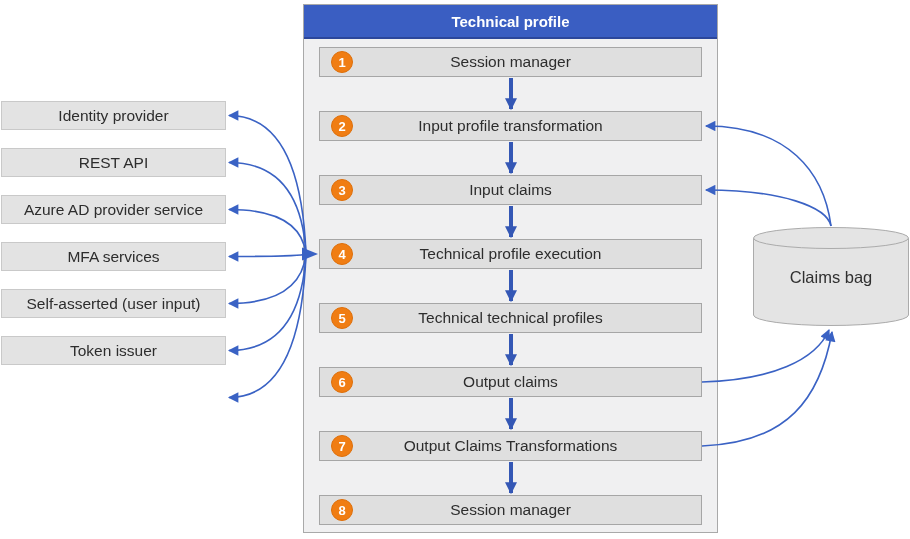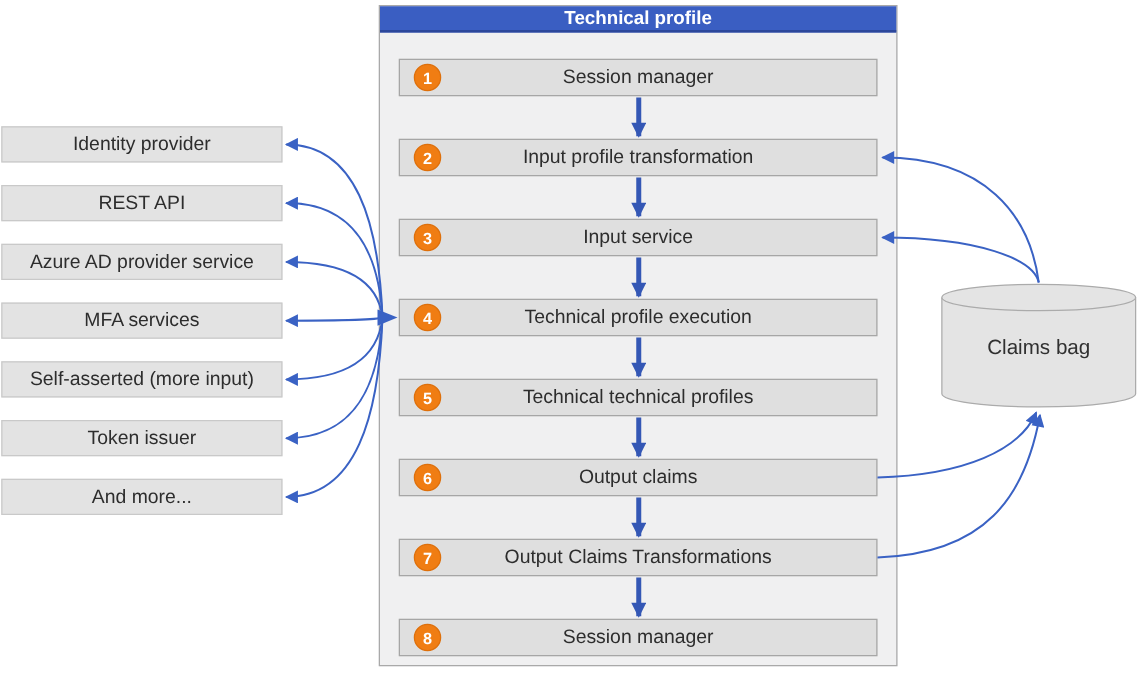--- a/index.html
+++ b/index.html
@@ -7,21 +7,21 @@
     position:relative;width:910px;height:539px;overflow:hidden;
     font-family:"Liberation Sans","DejaVu Sans",sans-serif;
     background:#ffffff;
   }
   
   .panel{
     position:absolute;left:303px;top:4px;width:415px;height:529px;
     background:#f0f0f1;border:1px solid #a9a9a9;box-sizing:border-box;
   }
   .panel-header{
-    position:absolute;left:0;top:0;width:100%;height:21px;
+    position:absolute;left:0;top:0;width:100%;height:34px;
     background:#3a5ec2;border-bottom:2px solid #2c479b;box-sizing:border-box;
     color:#ffffff;font-weight:bold;font-size:15px;
     display:flex;align-items:center;justify-content:center;
   }
   
   .step{
     position:absolute;left:319px;width:383px;height:30px;
     background:#dfdfdf;border:1px solid #a6a6a6;box-sizing:border-box;
     display:flex;align-items:center;justify-content:center;
   }
@@ -58,21 +58,21 @@
   <div class="step" style="top:47px">
     <span class="badge">1</span>
     <span class="step-label">Session manager</span>
   </div>
   <div class="step" style="top:111px">
     <span class="badge">2</span>
     <span class="step-label">Input profile transformation</span>
   </div>
   <div class="step" style="top:175px">
     <span class="badge">3</span>
-    <span class="step-label">Input service</span>
+    <span class="step-label">Input claims</span>
   </div>
   <div class="step" style="top:239px">
     <span class="badge">4</span>
     <span class="step-label">Technical profile execution</span>
   </div>
   <div class="step" style="top:303px">
     <span class="badge">5</span>
     <span class="step-label">Technical technical profiles</span>
   </div>
   <div class="step" style="top:367px">
@@ -94,27 +94,24 @@
   <div class="source" style="top:148px">
     <span>REST API</span>
   </div>
   <div class="source" style="top:195px">
     <span>Azure AD provider service</span>
   </div>
   <div class="source" style="top:242px">
     <span>MFA services</span>
   </div>
   <div class="source" style="top:289px">
-    <span>Self-asserted (more input)</span>
+    <span>Self-asserted (user input)</span>
   </div>
   <div class="source" style="top:336px">
     <span>Token issuer</span>
-  </div>
-  <div class="source" style="top:383px">
-    <span>And more...</span>
   </div>
 
   <svg class="overlay" viewBox="0 0 910 539" xmlns="http://www.w3.org/2000/svg">
     <defs>
       <marker id="arrowV" viewBox="0 0 10 10" refX="9" refY="5" markerWidth="3.2" markerHeight="3" orient="auto">
         <path d="M0,0 L10,5 L0,10 z" fill="#3457b5"></path>
       </marker>
       <marker id="arrowC" viewBox="0 0 10 10" refX="9" refY="5" markerWidth="7.5" markerHeight="6.5" orient="auto">
         <path d="M0,0 L10,5 L0,10 z" fill="#3a62c4"></path>
       </marker>

